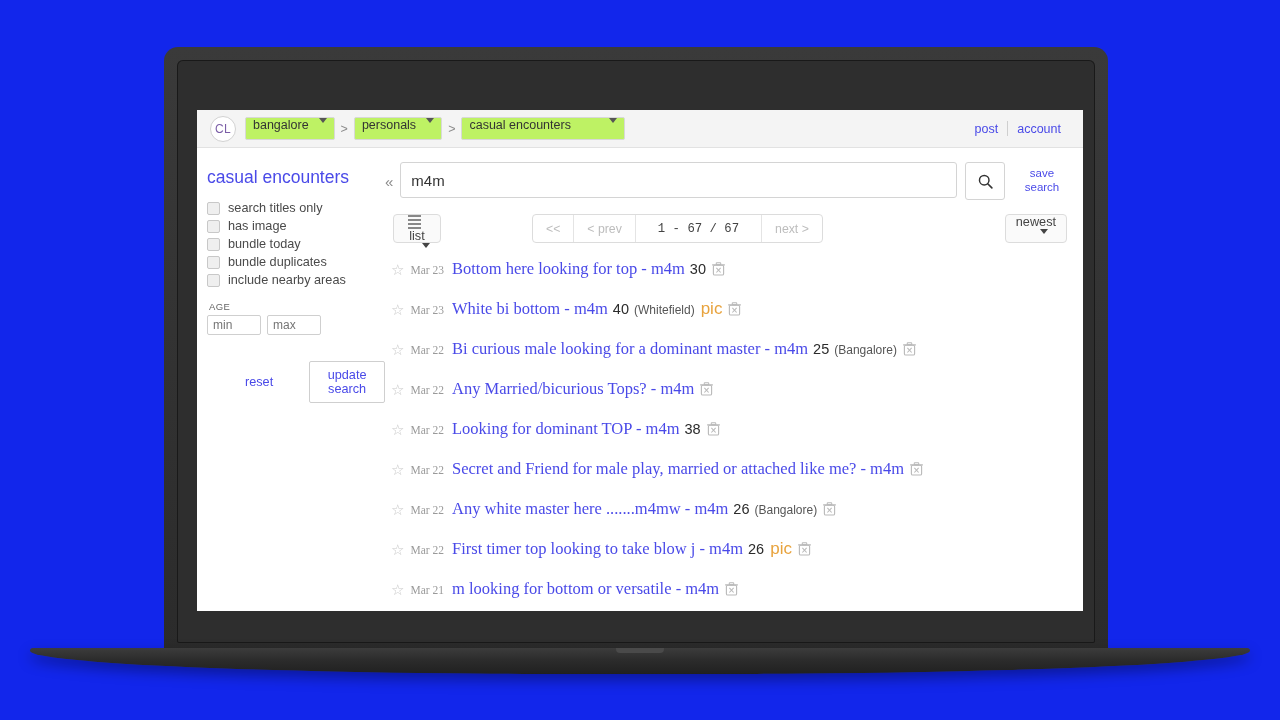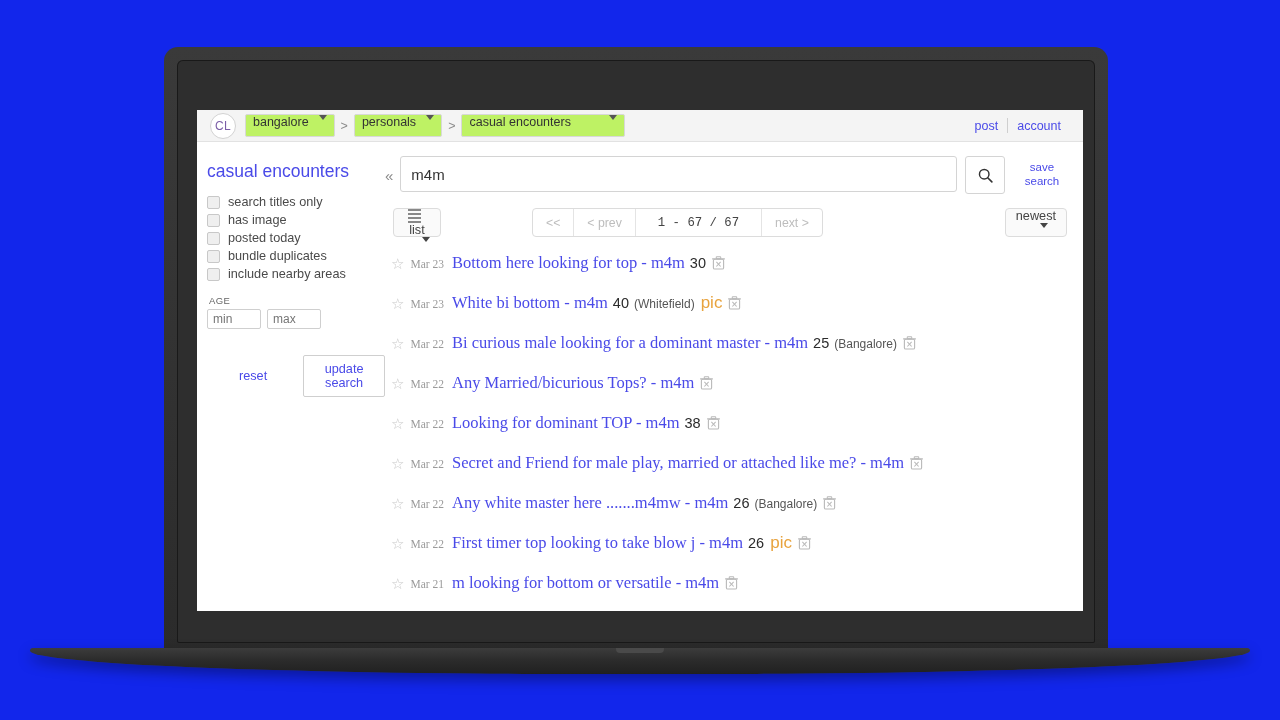--- a/index.html
+++ b/index.html
@@ -69,21 +69,21 @@
     left: 48%;
     top: 0;
     width: 4%;
     height: 5px;
     background: #4a4a4a;
     border-radius: 0 0 4px 4px;
   }
 
   
   .cl-header {
-    height: 32px;
+    height: 38px;
     background: #f4f4f4;
     border-bottom: 1px solid #e2e2e2;
     display: flex;
     align-items: center;
     padding: 0 13px;
     box-sizing: border-box;
   }
   .cl-logo {
     width: 24px;
     height: 24px;
@@ -198,20 +198,21 @@
   }
   .sb-actions {
     display: flex;
     align-items: center;
     margin-top: 26px;
   }
   .reset-link {
     color: #4a4ae8;
     font-size: 12.7px;
     text-decoration: none;
+    margin-left: 6px;
     padding-left: 32px;
   }
   .update-btn {
     margin-left: 36px;
     background: #fff;
     border: 1px solid #cfcfcf;
     border-radius: 2px;
     color: #4a4ae8;
     font-size: 12.7px;
     padding: 6px 12px;
@@ -425,21 +426,21 @@
         <div class="cb-row">
           <span class="cbox"></span>
           <span class="cb-label">search titles only</span>
         </div>
         <div class="cb-row">
           <span class="cbox"></span>
           <span class="cb-label">has image</span>
         </div>
         <div class="cb-row">
           <span class="cbox"></span>
-          <span class="cb-label">posted today</span>
+          <span class="cb-label">bundle today</span>
         </div>
         <div class="cb-row">
           <span class="cbox"></span>
           <span class="cb-label">bundle duplicates</span>
         </div>
         <div class="cb-row">
           <span class="cbox"></span>
           <span class="cb-label">include nearby areas</span>
         </div>
 

